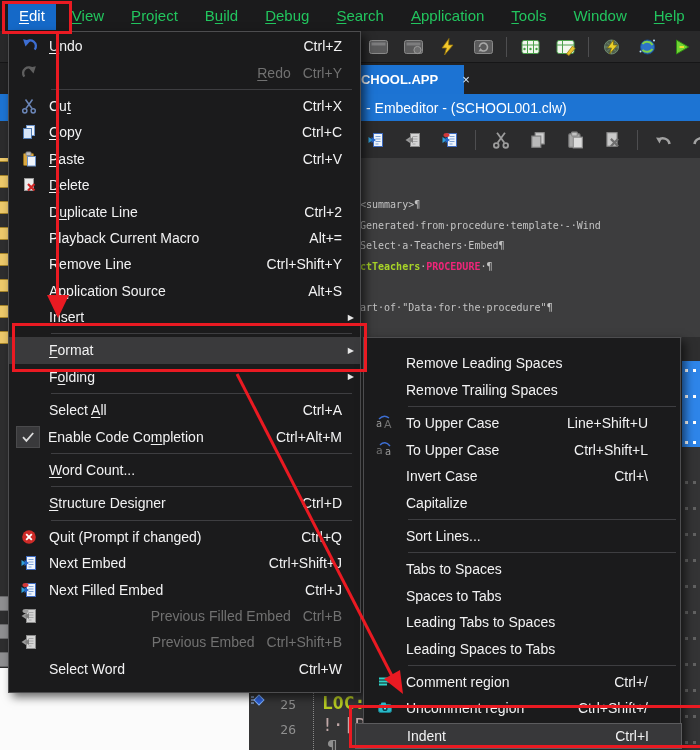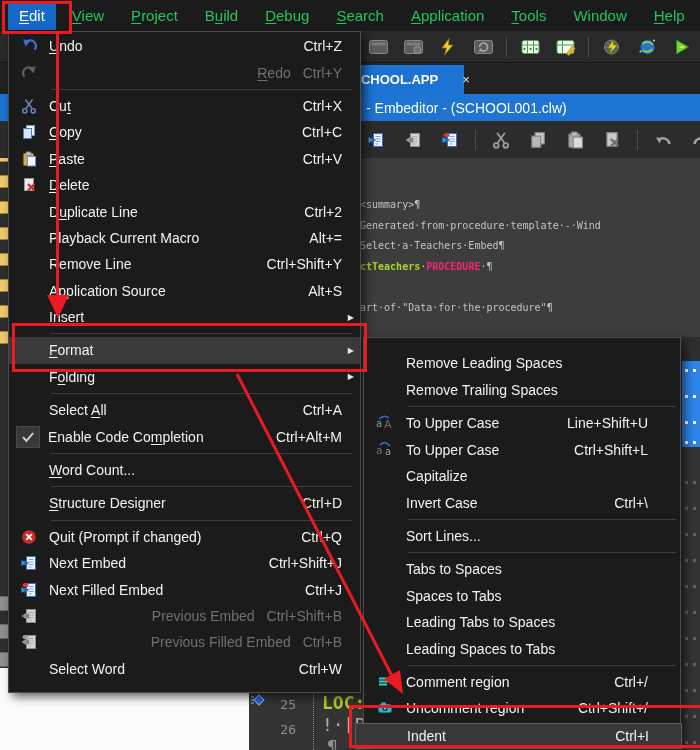--- a/index.html
+++ b/index.html
@@ -498,38 +498,38 @@
         <span class="sc">Ctrl+J</span>
         <span class="subar"></span>
       </div>
       <div class="mi dis">
         <span class="ic">
           <svg width="16" height="16" viewBox="0 0 16 16">
             <rect x="5.5" y="1.5" width="9" height="13" fill="#d5d5d5" stroke="#8b8b8b"></rect>
             <path d="M7.5 4.5h5M7.5 7h5M7.5 9.5h5M7.5 12h3" stroke="#a8a8a8" stroke-width="1"></path>
             <polygon points="5,5 0.5,8 5,11" fill="#9a9a9a"></polygon>
             <polygon points="8,5 3.5,8 8,11" fill="#7f7f7f"></polygon>
-          </svg>
-        </span>
-        <span class="lbl">Previous Embed</span>
-        <span class="sc">Ctrl+Shift+B</span>
+            <ellipse cx="4.5" cy="3" rx="3" ry="2" fill="#9f9f9f"></ellipse>
+          </svg>
+        </span>
+        <span class="lbl">Previous Filled Embed</span>
+        <span class="sc">Ctrl+B</span>
         <span class="subar"></span>
       </div>
       <div class="mi dis">
         <span class="ic">
           <svg width="16" height="16" viewBox="0 0 16 16">
             <rect x="5.5" y="1.5" width="9" height="13" fill="#d5d5d5" stroke="#8b8b8b"></rect>
             <path d="M7.5 4.5h5M7.5 7h5M7.5 9.5h5M7.5 12h3" stroke="#a8a8a8" stroke-width="1"></path>
             <polygon points="5,5 0.5,8 5,11" fill="#9a9a9a"></polygon>
             <polygon points="8,5 3.5,8 8,11" fill="#7f7f7f"></polygon>
-            <ellipse cx="4.5" cy="3" rx="3" ry="2" fill="#9f9f9f"></ellipse>
-          </svg>
-        </span>
-        <span class="lbl">Previous Filled Embed</span>
-        <span class="sc">Ctrl+B</span>
+          </svg>
+        </span>
+        <span class="lbl">Previous Embed</span>
+        <span class="sc">Ctrl+Shift+B</span>
         <span class="subar"></span>
       </div>
       <div class="mi">
         <span class="ic"></span>
         <span class="lbl">Select Word</span>
         <span class="sc">Ctrl+W</span>
         <span class="subar"></span>
       </div>
     </div>
   <div class="abs menu" id="format-menu">
@@ -565,28 +565,28 @@
             <text x="9" y="13" font-size="10" fill="#9a9a9a" font-family="DejaVu Sans, sans-serif">a</text>
             <path d="M4 3Q9 -2 14 4" stroke="#3d6ed2" fill="none" stroke-width="1.4"></path>
           </svg>
         </span>
         <span class="lbl">To Upper Case</span>
         <span class="sc">Ctrl+Shift+L</span>
         <span class="subar"></span>
       </div>
       <div class="mi">
         <span class="ic"></span>
-        <span class="lbl">Capitalize</span>
-        <span class="sc"></span>
-        <span class="subar"></span>
-      </div>
-      <div class="mi">
-        <span class="ic"></span>
         <span class="lbl">Invert Case</span>
         <span class="sc">Ctrl+\</span>
+        <span class="subar"></span>
+      </div>
+      <div class="mi">
+        <span class="ic"></span>
+        <span class="lbl">Capitalize</span>
+        <span class="sc"></span>
         <span class="subar"></span>
       </div>
       <div class="sep"></div>
       <div class="mi">
         <span class="ic"></span>
         <span class="lbl">Sort Lines...</span>
         <span class="sc"></span>
         <span class="subar"></span>
       </div>
       <div class="sep"></div>

